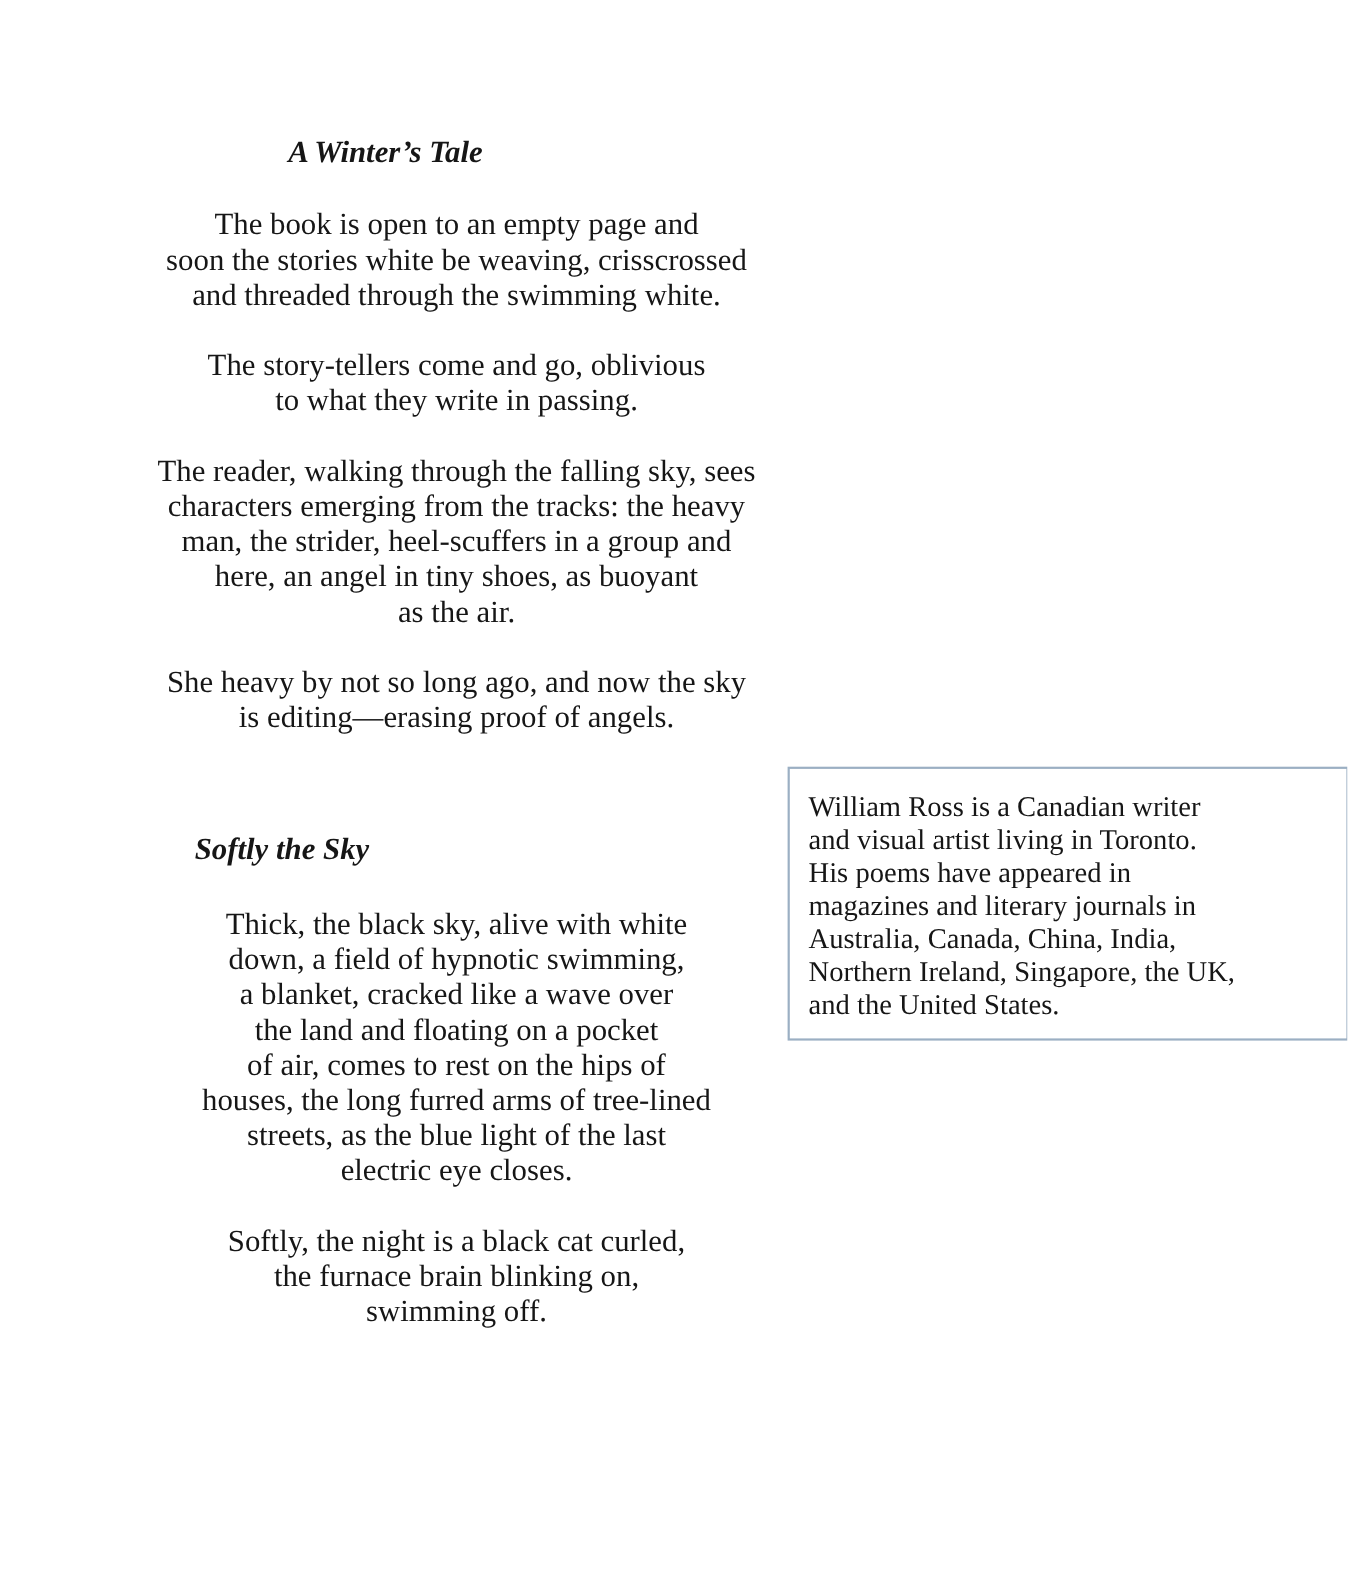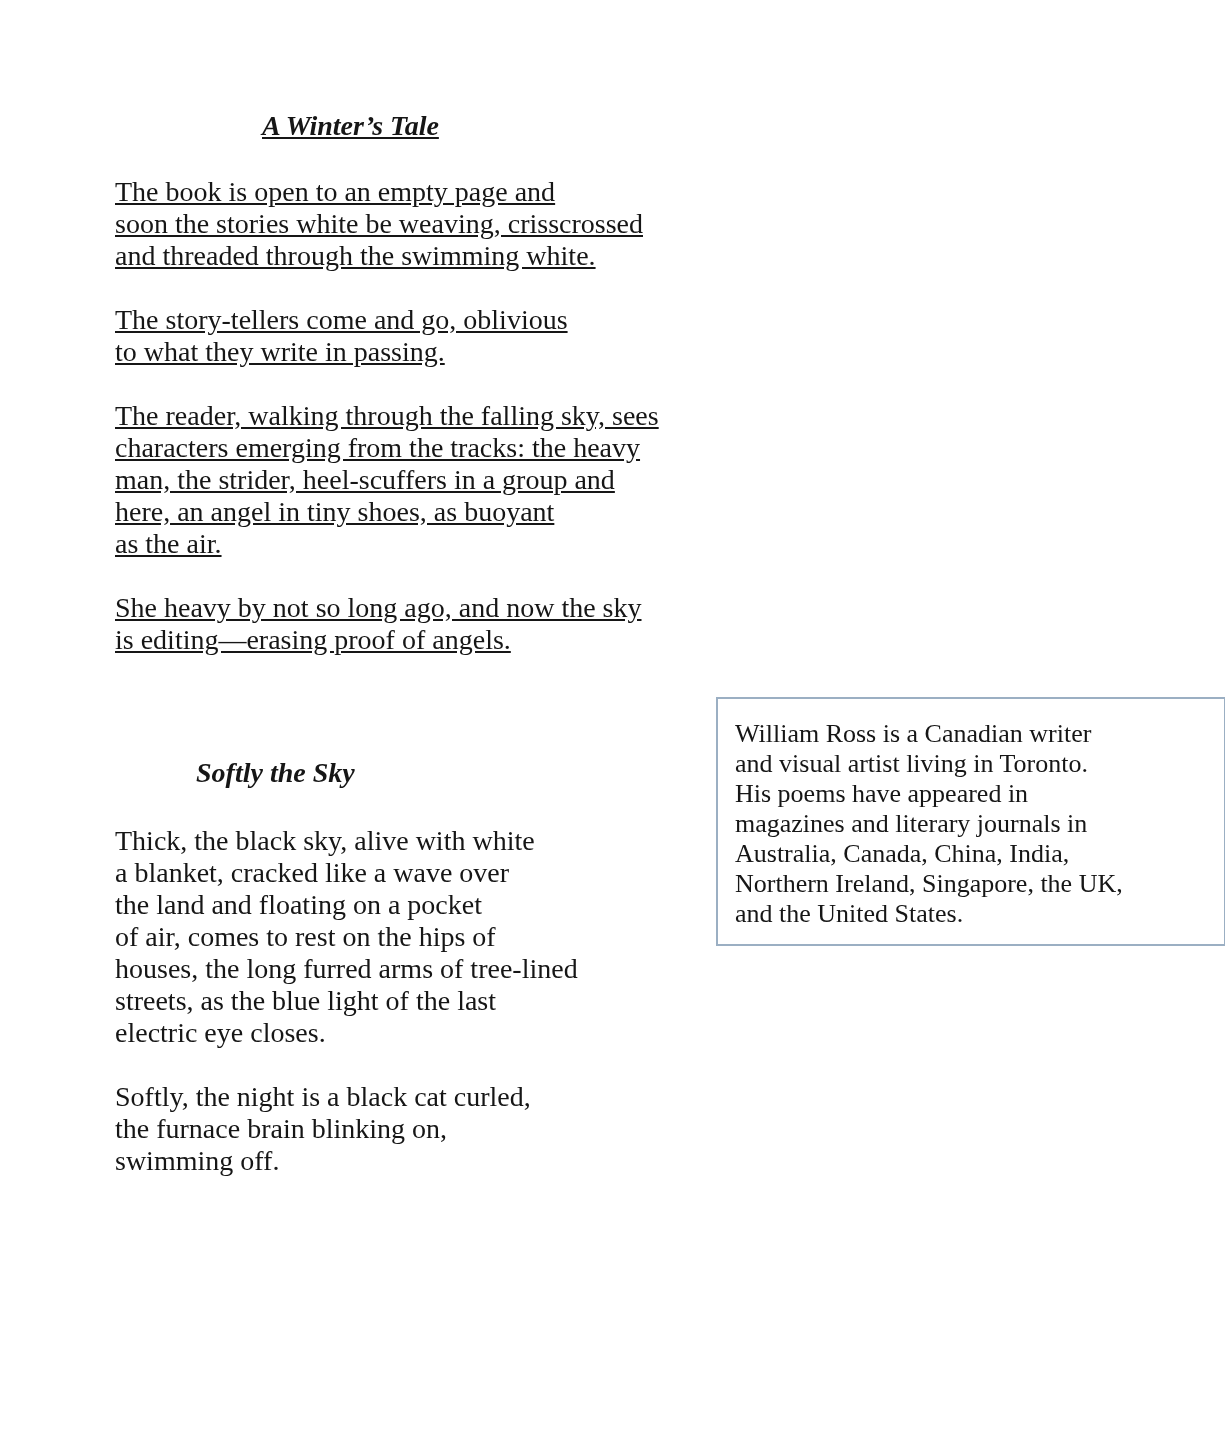--- a/index.html
+++ b/index.html
@@ -16,32 +16,32 @@
     background: var(--page-background);
     color: var(--text-color);
     font-family: "Liberation Serif", serif;
     overflow: hidden;
   }
   .poem {
     position: absolute;
     left: 115px;
     width: 600px;
   }
-  #poem-1 { top: 108px; text-decoration: underline; }
+  #poem-1 { top: 121px; }
   #poem-2 { top: 755px; }
   .poem-title {
     font-size: 28px;
     font-weight: bold;
     font-style: italic;
     line-height: 36px;
     white-space: nowrap;
   }
   #poem-1 .poem-title { margin-left: 147px; margin-bottom: 32px; }
-  #poem-2 .poem-title { margin-left: 81px; margin-bottom: 34px; }
-  .stanza { margin-bottom: 32px; }
+  #poem-2 .poem-title { margin-left: 62px; margin-bottom: 34px; }
+  .stanza { margin-bottom: 32px; text-align: center; }
   .stanza:last-child { margin-bottom: 0; }
   .poem-line {
     font-size: 28px;
     line-height: 32px;
     white-space: nowrap;
   }
   .bio-box {
     position: absolute;
     left: 716px;
     top: 697px;
@@ -83,20 +83,21 @@
     <div class="stanza">
       <div class="poem-line">She heavy by not so long ago, and now the sky</div>
       <div class="poem-line">is editing—erasing proof of angels.</div>
     </div>
   </section>
 
   <section class="poem" id="poem-2">
     <h2 class="poem-title">Softly the Sky</h2>
     <div class="stanza">
       <div class="poem-line">Thick, the black sky, alive with white</div>
+      <div class="poem-line">down, a field of hypnotic swimming,</div>
       <div class="poem-line">a blanket, cracked like a wave over</div>
       <div class="poem-line">the land and floating on a pocket</div>
       <div class="poem-line">of air, comes to rest on the hips of</div>
       <div class="poem-line">houses, the long furred arms of tree-lined</div>
       <div class="poem-line">streets, as the blue light of the last</div>
       <div class="poem-line">electric eye closes.</div>
     </div>
     <div class="stanza">
       <div class="poem-line">Softly, the night is a black cat curled,</div>
       <div class="poem-line">the furnace brain blinking on,</div>

